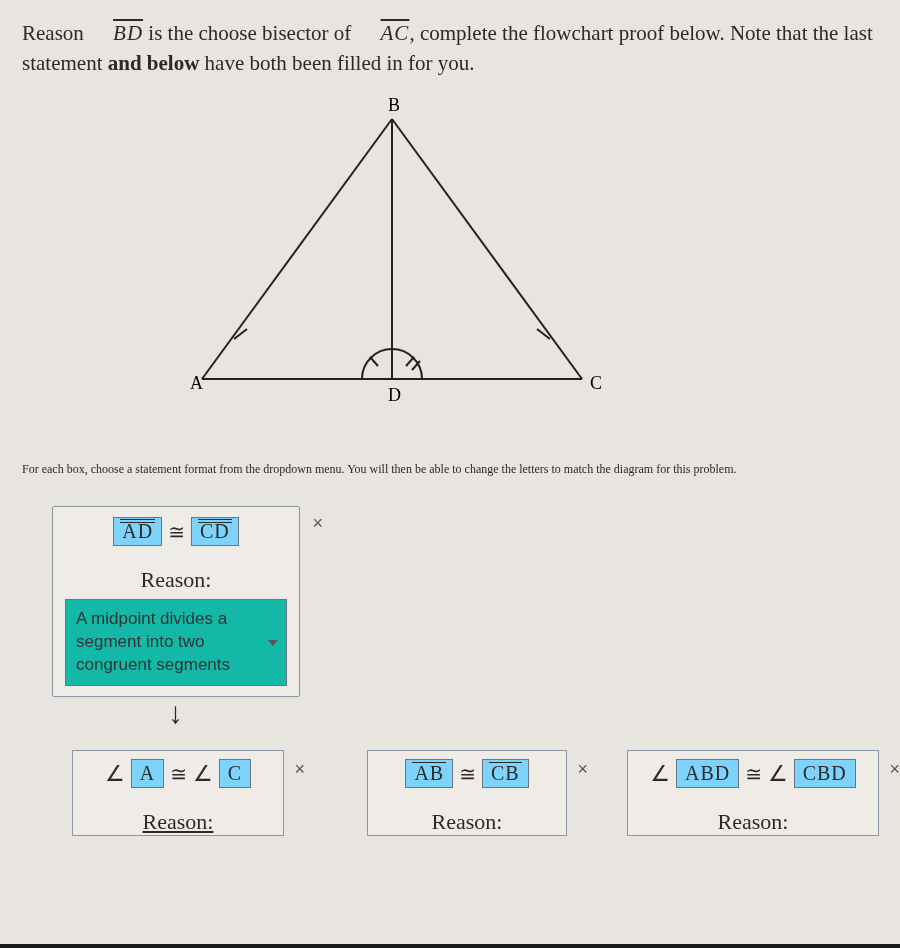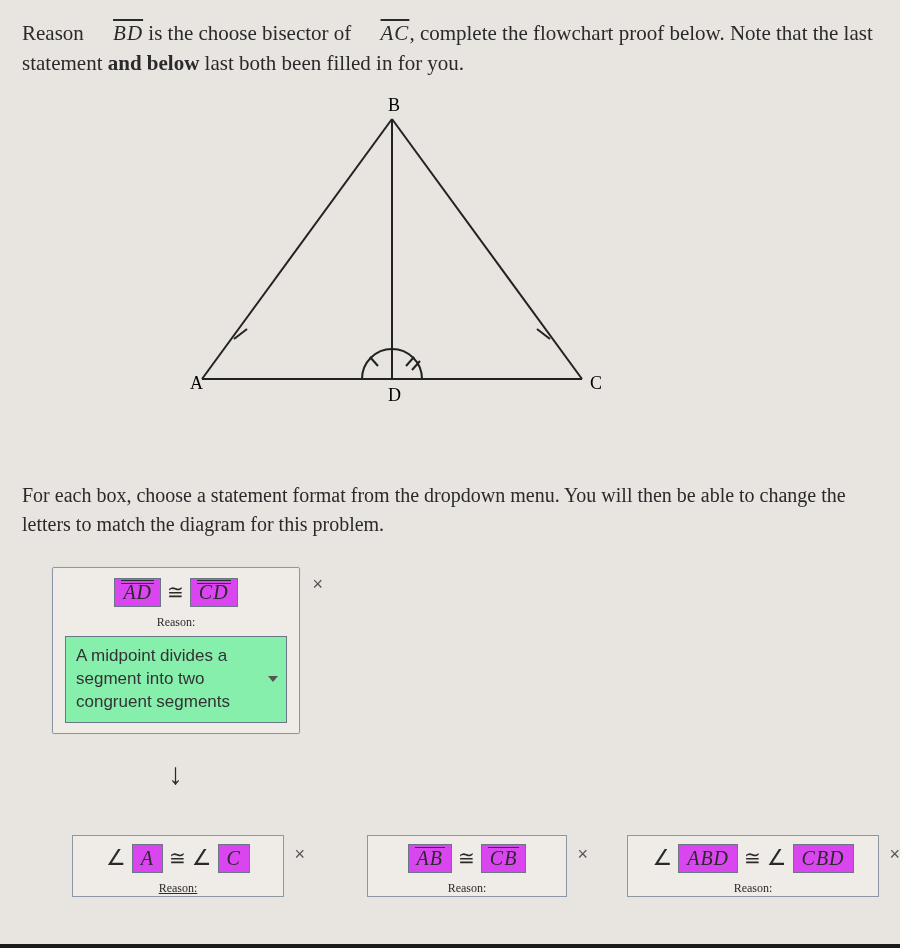--- a/index.html
+++ b/index.html
@@ -33,23 +33,23 @@
     width: 100%;
     text-align: left;
     padding-left: 140px;
     margin-top: 8px;
   }
   svg.diagram {
     width: 460px;
     height: 340px;
   }
   .instr {
-    font-size: 20px;
+    font-size: 12px;
     line-height: 1.45;
-    margin-top: 48px;
+    margin-top: 28px;
   }
   .flow-area {
     position: relative;
     margin-top: 28px;
     height: 330px;
   }
   .card {
     position: absolute;
     background: #efece8;
     border: 1px solid #8b97a5;
@@ -69,23 +69,22 @@
   .stmt-line {
     font-size: 20px;
     display: flex;
     align-items: center;
     gap: 6px;
     justify-content: center;
     font-family: 'Times New Roman', serif;
   }
   .seg {
     border: 1px solid #6a7684;
-    background: #d946ef;
+    background: #7dd3fc;
     padding: 2px 8px;
-    font-style: italic;
     letter-spacing: 1px;
     position: relative;
   }
   .seg.over::before {
     content: "";
     position: absolute;
     top: 2px; left: 6px; right: 6px;
     border-top: 1.5px solid #2a2a2a;
   }
   .seg.dbl::before {
@@ -97,27 +96,27 @@
   .seg.dbl::after{
     content:"";
     position:absolute;
     top:4px; left:6px; right:6px;
     border-top:1.5px solid #2a2a2a;
   }
   .cong { font-size: 20px; }
   .angle { font-size: 22px; }
   .reason-label {
     text-align: center;
-    font-size: 12px;
-    margin-top: 8px;
+    font-size: 22px;
+    margin-top: 21px;
     font-family: 'Times New Roman', serif;
   }
   .reason-box {
     border: 1px solid #6a7684;
-    background: #86efac;
+    background: #14b8a6;
     font-family: Arial, sans-serif;
     font-size: 17px;
     line-height: 1.35;
     padding: 8px 26px 8px 10px;
     margin-top: 6px;
     position: relative;
     color: #333;
     cursor: pointer;
   }
   .reason-box .caret {
@@ -158,21 +157,21 @@
     height: 4px;
     background: #1a1a1a;
   }
 </style>
 </head>
 <body>
 
 <div class="page">
 
   <div class="prompt">
-    <span>Reason </span><span class="overline">BD</span><span> is the choose bisector of </span><span class="overline">AC</span><span>, complete the flowchart proof below. Note that the last statement </span><span class="bold">and below</span><span> last both been filled in for you.</span>
+    <span>Reason </span><span class="overline">BD</span><span> is the choose bisector of </span><span class="overline">AC</span><span>, complete the flowchart proof below. Note that the last statement </span><span class="bold">and below</span><span> have both been filled in for you.</span>
   </div>
 
   <div class="diagram-wrap">
     <svg class="diagram" viewBox="0 0 460 340">
       <line x1="40" y1="290" x2="420" y2="290" stroke="#222" stroke-width="2"></line>
       <line x1="40" y1="290" x2="230" y2="30" stroke="#222" stroke-width="2"></line>
       <line x1="420" y1="290" x2="230" y2="30" stroke="#222" stroke-width="2"></line>
       <line x1="230" y1="30" x2="230" y2="290" stroke="#222" stroke-width="2"></line>
 
       <line x1="72" y1="250" x2="85" y2="240" stroke="#222" stroke-width="2"></line>

